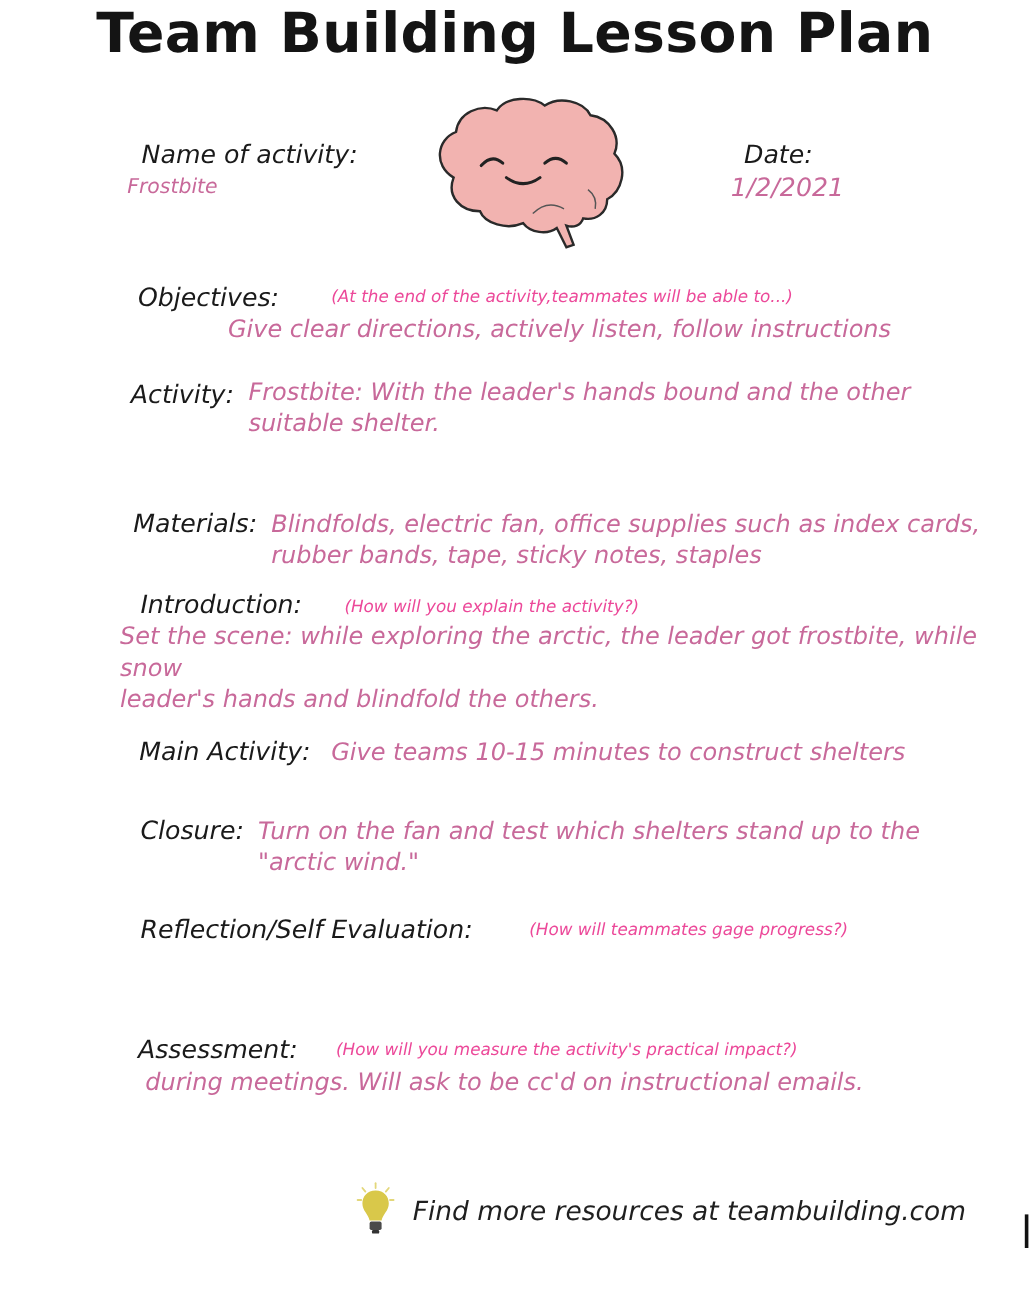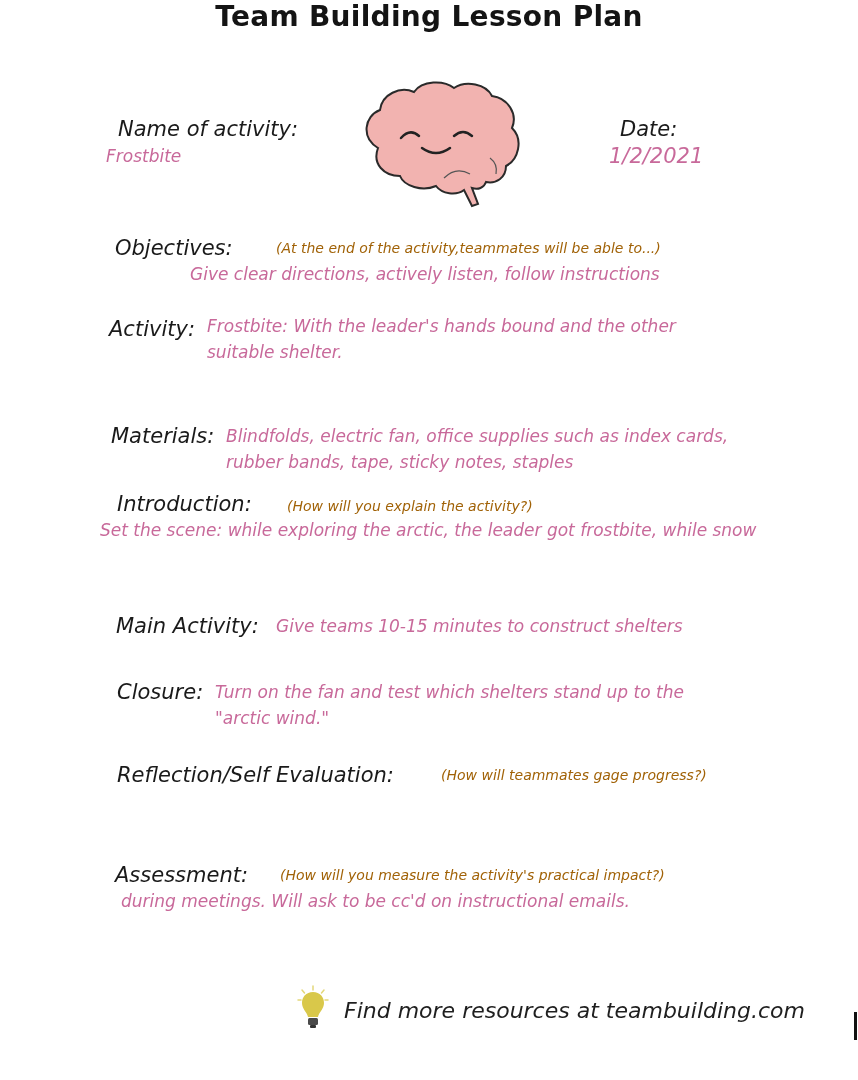--- a/index.html
+++ b/index.html
@@ -3,26 +3,26 @@
   <meta charset="utf-8">
   <style>
     html, body { margin: 0; padding: 0; background: #ffffff; }
     body {
       width: 858px; height: 1080px; position: relative; overflow: hidden;
       font-family: "DejaVu Sans", sans-serif;
       color: #1a1a1a;
     }
     .title {
       position: absolute; left: 0; top: 0; width: 858px; text-align: center;
-      font-size: 28px; font-weight: 600; letter-spacing: 0.3px; top: 0px;
+      font-size: 46px; font-weight: 600; letter-spacing: 0.3px; top: 0px;
       color: #141414;
     }
     .label { font-size: 21px; color: #1a1a1a; }
-    .hint { font-size: 14px; color: #a16207; font-weight: 300; }
-    .pink { color: #c8699a; font-size: 17px; line-height: 26px; }
+    .hint { font-size: 14px; color: #ec4899; font-weight: 300; }
+    .pink { color: #c8699a; font-size: 20px; line-height: 26px; }
     .abs { position: absolute; font-style: italic; }
 
     .brain { position: absolute; left: 356px; top: 78px; width: 170px; height: 130px; }
     .bulb { position: absolute; left: 296px; top: 985px; width: 34px; height: 46px; }
     .cursor-bar { position: absolute; left: 854px; top: 1012px; width: 3px; height: 28px; background: #111; }
   </style>
 </head>
 <body>
 
 <div class="title">Team Building Lesson Plan</div>
@@ -55,20 +55,21 @@
 <div class="abs label" style="left:111px; top:424px;">Materials:</div>
 <div class="abs pink" style="left:226px; top:423px;">
   <div>Blindfolds, electric fan, office supplies such as index cards,</div>
   <div>rubber bands, tape, sticky notes, staples</div>
 </div>
 
 <div class="abs label" style="left:117px; top:492px;">Introduction:</div>
 <div class="abs hint" style="left:287px; top:498px;">(How will you explain the activity?)</div>
 <div class="abs pink" style="left:100px; top:517px;">
   <div>Set the scene: while exploring the arctic, the leader got frostbite, while snow</div>
+  <div>leader's hands and blindfold the others.</div>
 </div>
 
 <div class="abs label" style="left:116px; top:614px;">Main Activity:</div>
 <div class="abs pink" style="left:276px; top:613px;">Give teams 10-15 minutes to construct shelters</div>
 
 <div class="abs label" style="left:117px; top:680px;">Closure:</div>
 <div class="abs pink" style="left:215px; top:679px;">
   <div>Turn on the fan and test which shelters stand up to the</div>
   <div>"arctic wind."</div>
 </div>

